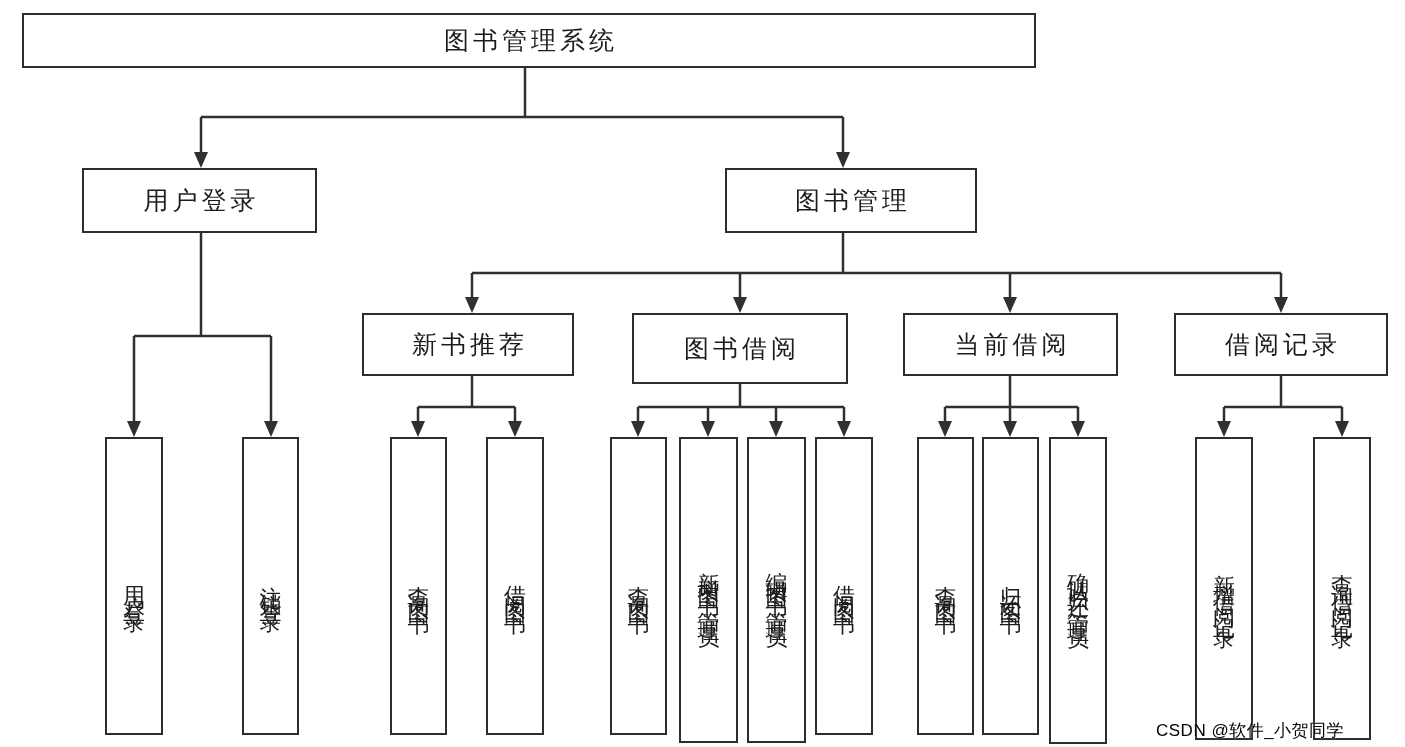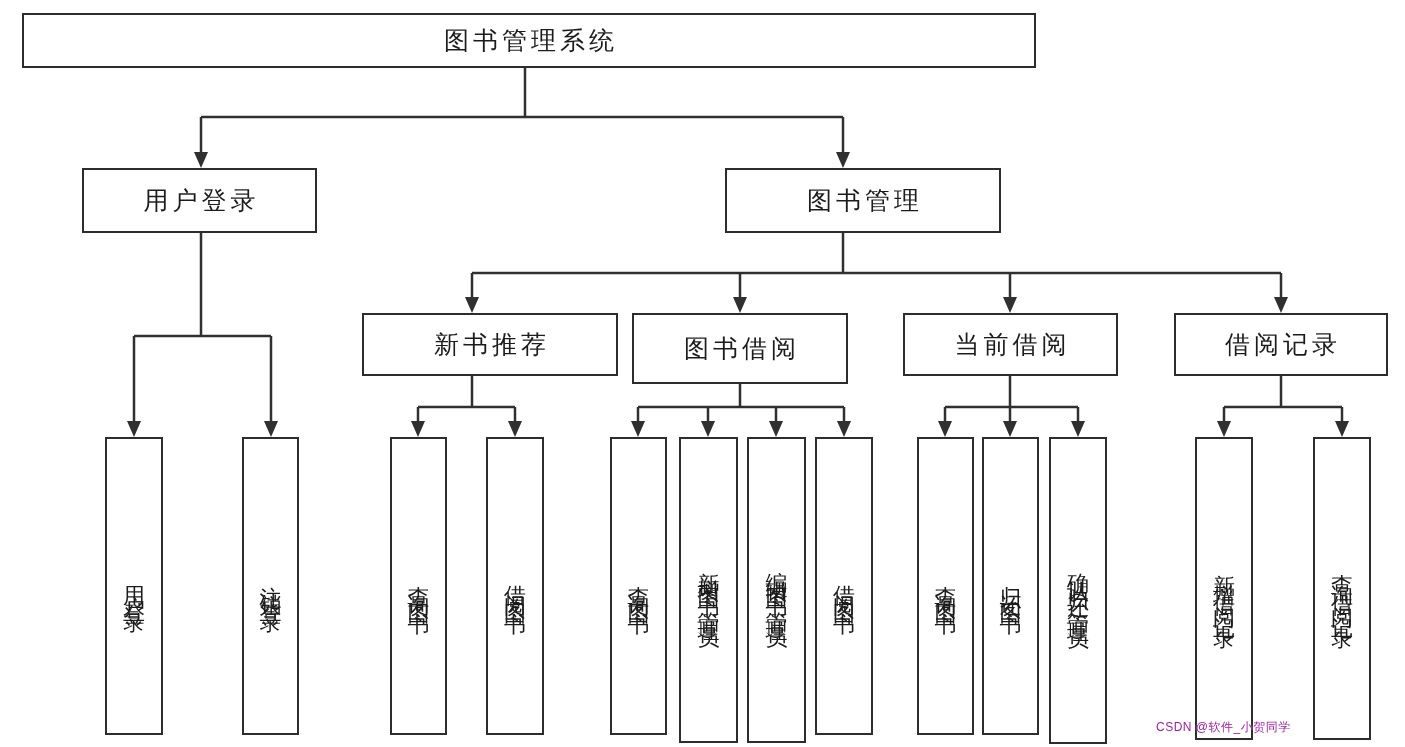--- a/index.html
+++ b/index.html
@@ -41,22 +41,22 @@
     font-size: 22px;
     letter-spacing: 9px;
     line-height: 1;
   }
   .vbox.sp8 span { letter-spacing: 8px; }
   .vbox.sp6 span { letter-spacing: 11px; }
   .watermark {
     position: absolute;
     left: 1156px;
     top: 719px;
-    font-size: 12px;
-    color: #a21caf;
+    font-size: 17px;
+    color: #000000;
     white-space: nowrap;
     z-index: 3;
     text-shadow: 0 0 2px rgba(255,255,255,0.75);
     letter-spacing: 0.5px;
   }
 </style>
 </head>
 <body>
 
 <div class="stage">
@@ -101,25 +101,25 @@
     </g>
   </svg>
 
   <div class="box hbox" style="left:22px;top:13px;width:1014px;height:55px;">
     <span>图书管理系统</span>
   </div>
 
   <div class="box hbox" style="left:82px;top:168px;width:235px;height:65px;">
     <span>用户登录</span>
   </div>
-  <div class="box hbox" style="left:725px;top:168px;width:276px;height:65px;">
+  <div class="box hbox" style="left:725px;top:168px;width:252px;height:65px;">
     <span>图书管理</span>
   </div>
 
-  <div class="box hbox" style="left:362px;top:313px;width:256px;height:63px;">
+  <div class="box hbox" style="left:362px;top:313px;width:212px;height:63px;">
     <span>新书推荐</span>
   </div>
   <div class="box hbox" style="left:632px;top:313px;width:216px;height:71px;">
     <span>图书借阅</span>
   </div>
   <div class="box hbox" style="left:903px;top:313px;width:215px;height:63px;">
     <span>当前借阅</span>
   </div>
   <div class="box hbox" style="left:1174px;top:313px;width:214px;height:63px;">
     <span>借阅记录</span>

